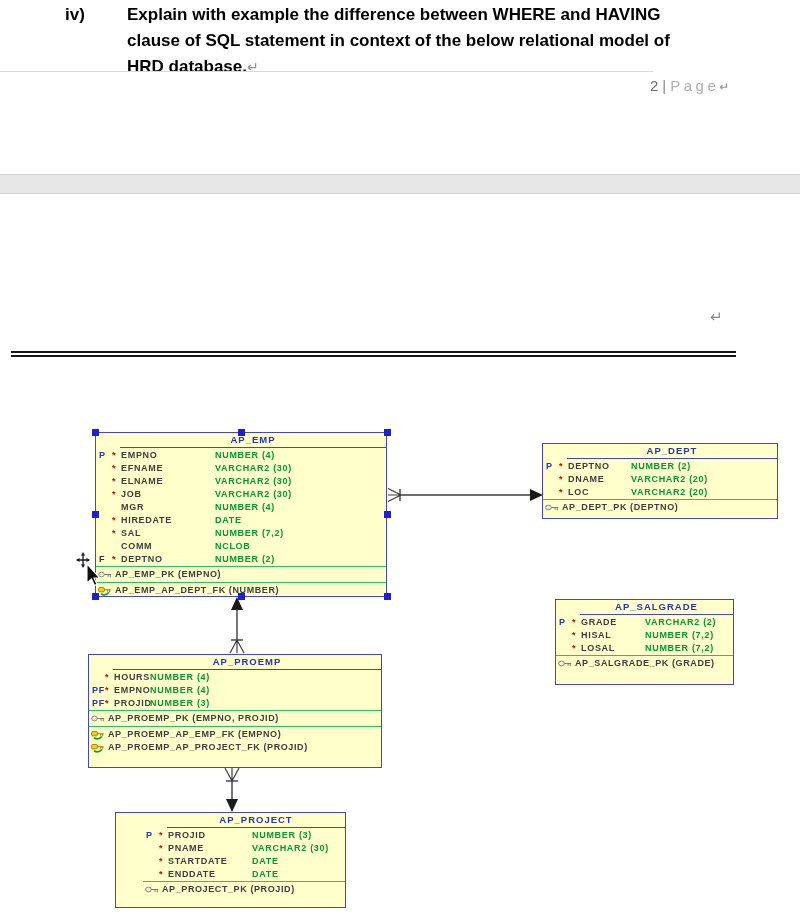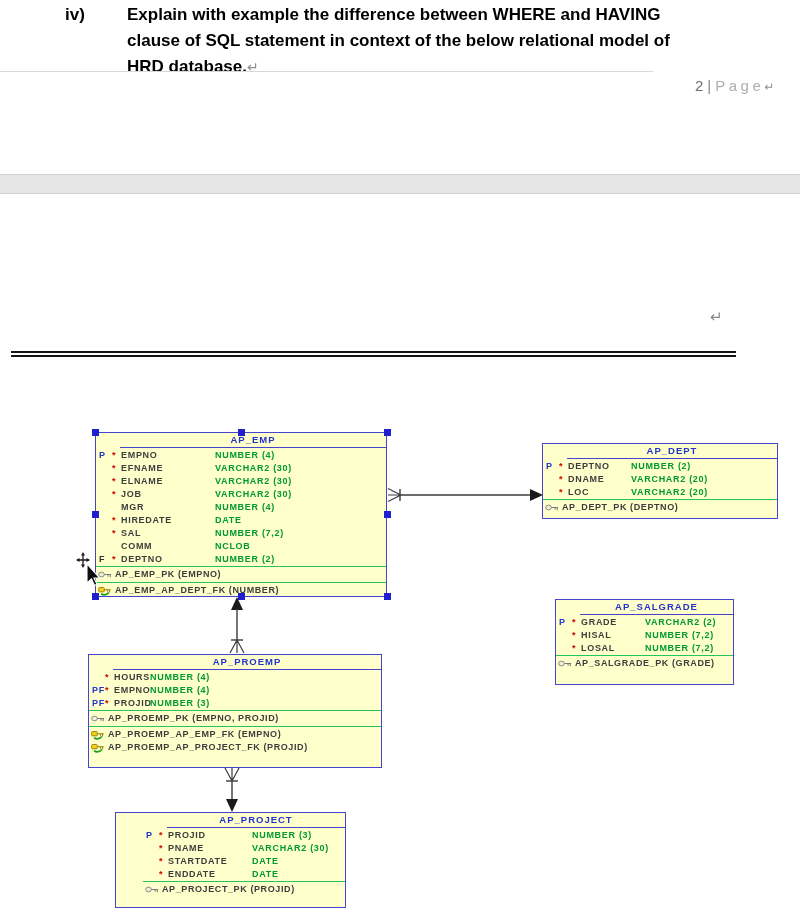--- a/index.html
+++ b/index.html
@@ -9,21 +9,21 @@
   
   .question{position:absolute;top:2px;left:18px;display:flex;color:#000;margin-left:47px;}
   .qnum{width:62px;font-weight:bold;font-size:17px;line-height:26px;}
   .qtext{width:680px;font-weight:bold;font-size:17px;line-height:26px;}
   .pilcrow{color:#8f8f8f;font-weight:normal;font-size:14px;}
 
   
   .footer-rule{position:absolute;top:71px;left:0;width:653px;height:0;
                border-top:1px solid #d9d9d9;}
   .footer-text{position:absolute;top:76px;left:650px;font-size:15px;line-height:20px;
-               color:#6e6e6e;white-space:nowrap;margin-left:45px;}
+               color:#6e6e6e;white-space:nowrap;}
   .footer-text .pg-label{color:#aeaeae;letter-spacing:3.5px;margin-left:4px;}
   .footer-text .pg-sep{color:#8a8a8a;margin-left:4px;}
   .footer-text .pilcrow{font-size:12px;}
 
   
   .page-band{position:absolute;top:174px;left:0;width:800px;height:18px;
              background:#e6e6e6;border-top:1px solid #d2d2d2;border-bottom:1px solid #d2d2d2;}
   .body-pilcrow{position:absolute;top:308px;left:710px;font-size:15px;color:#8a8a8a;}
   .double-rule{position:absolute;top:351px;left:11px;width:725px;height:2px;
                border-top:2px solid #141414;border-bottom:2px solid #141414;}

